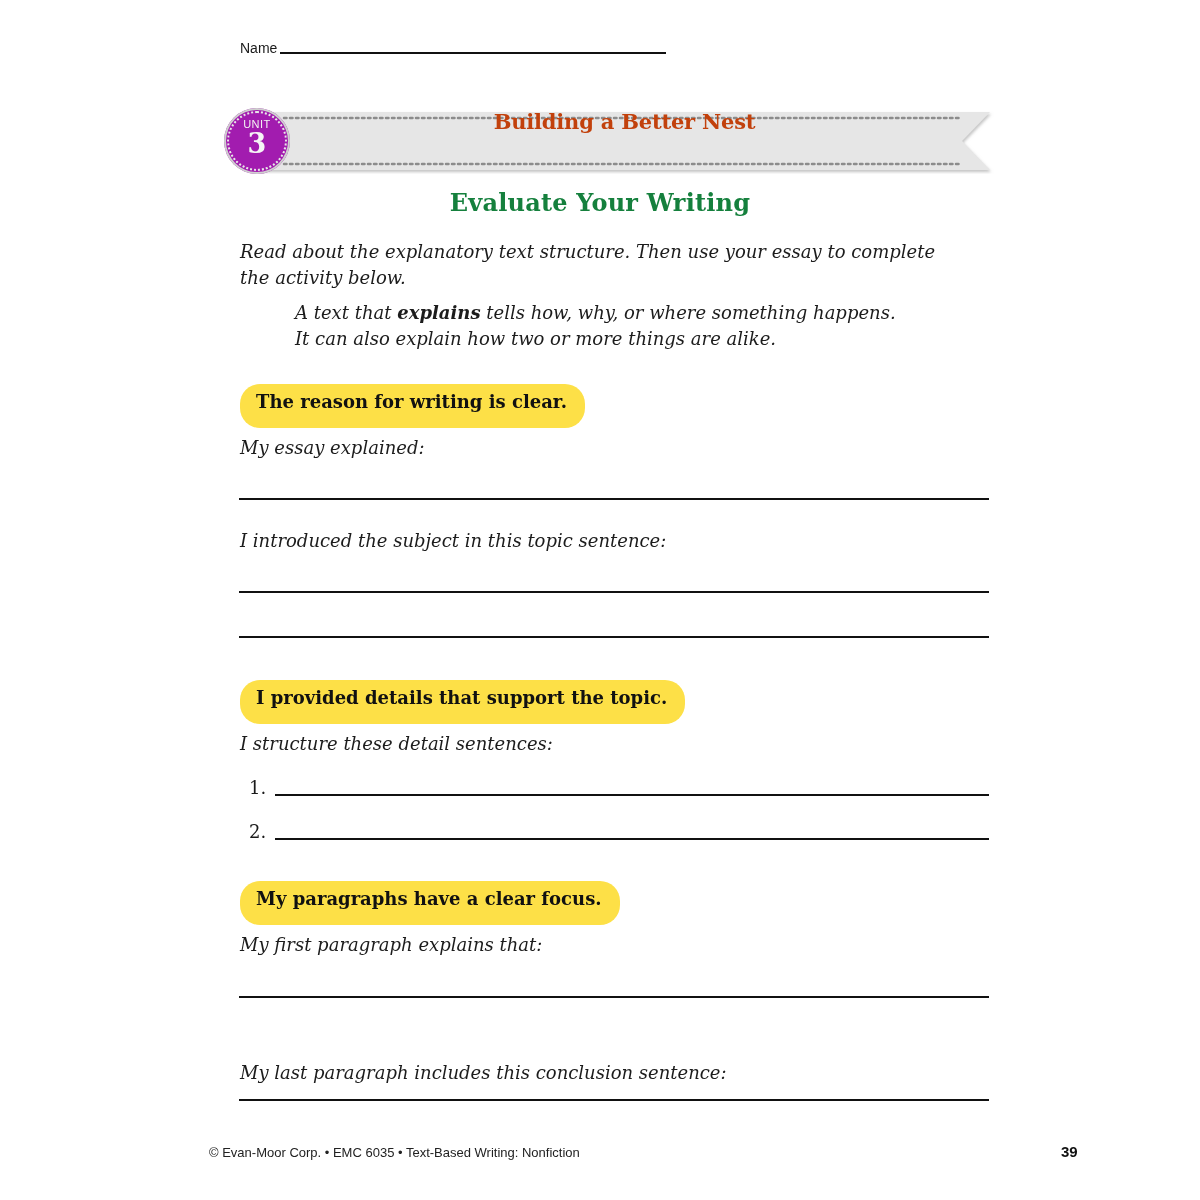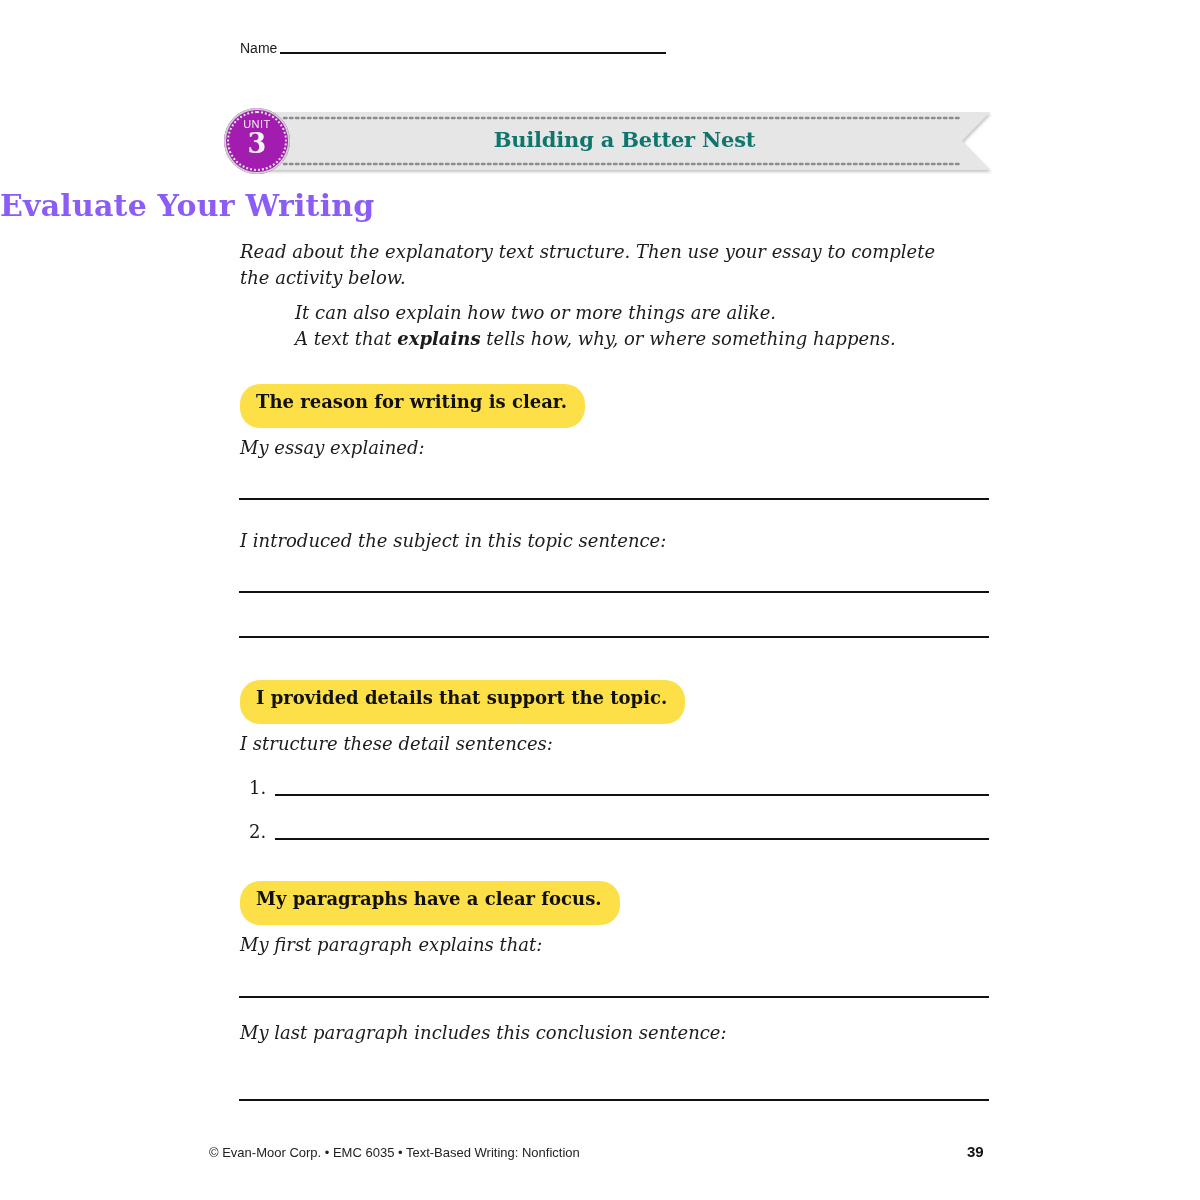--- a/index.html
+++ b/index.html
@@ -32,26 +32,26 @@
     }
 
     
     .banner {
       left: 222px; top: 108px;
       width: 775px; height: 66px;
     }
     .banner svg { position: absolute; left: 0; top: 0; }
     .banner-title {
       position: absolute;
-      left: 70px; right: 40px; top: 19px;
+      left: 70px; right: 40px; top: 1px;
       text-align: center;
       font-family: "DejaVu Serif", serif;
       font-size: 21px;
       font-weight: bold;
-      color: #0f766e;
+      color: #c2410c;
       letter-spacing: -0.2px;
     }
     .unit-badge {
       position: absolute;
       left: 2px; top: 0px;
       width: 66px; height: 66px;
       border-radius: 50%;
       background: #a21caf;
       box-shadow: 0 0 0 2px #cfcfcf inset;
     }
@@ -75,25 +75,26 @@
       text-align: center;
       font-family: "DejaVu Serif", serif;
       font-size: 27px;
       font-weight: bold;
       color: #f5f5f5;
     }
 
     
     .page-title {
       left: 0; right: 0; top: 188px;
-      font-family: "DejaVu Serif", serif;
-      font-size: 30px;
+      text-align: center;
+      font-family: "DejaVu Serif", serif;
+      font-size: 24px;
       font-weight: bold;
       letter-spacing: 0.2px;
-      color: #8b5cf6;
+      color: #15803d;
     }
 
     .body-text {
       font-family: "DejaVu Serif", serif;
       font-size: 18px;
       line-height: 26px;
       color: #1c1c1c;
       font-style: italic;
     }
     .intro { left: 240px; top: 239px; width: 720px; }
@@ -130,21 +131,21 @@
     }
 
     
     .footer-left {
       left: 209px; top: 1145px;
       font-family: "Liberation Sans", sans-serif;
       font-size: 13px;
       color: #222;
     }
     .page-number {
-      left: 967px; top: 1143px;
+      left: 1061px; top: 1143px;
       font-family: "Liberation Sans", sans-serif;
       font-size: 15px;
       font-weight: bold;
       color: #111;
     }
   </style>
 </head>
 <body>
 
 <div class="abs name-row">
@@ -168,22 +169,22 @@
     <div class="unit-number">3</div>
   </div>
   <div class="banner-title">Building a Better Nest</div>
 </div>
 
 <div class="abs page-title">Evaluate Your Writing</div>
 
 <div class="abs body-text intro">Read about the explanatory text structure. Then use your essay to complete the activity below.</div>
 
 <div class="abs body-text definition">
+  <div><span>A text that </span><b>explains</b><span> tells how, why, or where something happens.</span></div>
   <div>It can also explain how two or more things are alike.</div>
-  <div><span>A text that </span><b>explains</b><span> tells how, why, or where something happens.</span></div>
 </div>
 
 <div class="abs pill" style="top:384px;">The reason for writing is clear.</div>
 <div class="abs body-text prompt" style="top:435px;">My essay explained:</div>
 <div class="abs answer-line full-line" style="top:498px;"></div>
 
 <div class="abs body-text prompt" style="top:528px;">I introduced the subject in this topic sentence:</div>
 <div class="abs answer-line full-line" style="top:591px;"></div>
 <div class="abs answer-line full-line" style="top:636px;"></div>
 
@@ -191,17 +192,17 @@
 <div class="abs body-text prompt" style="top:731px;">I structure these detail sentences:</div>
 <div class="abs num-label" style="top:777px;">1.</div>
 <div class="abs answer-line num-line" style="top:794px;"></div>
 <div class="abs num-label" style="top:821px;">2.</div>
 <div class="abs answer-line num-line" style="top:838px;"></div>
 
 <div class="abs pill" style="top:881px;text-align:center;">My paragraphs have a clear focus.</div>
 <div class="abs body-text prompt" style="top:932px;">My first paragraph explains that:</div>
 <div class="abs answer-line full-line" style="top:996px;"></div>
 
-<div class="abs body-text prompt" style="top:1020px;">My last paragraph includes this conclusion sentence:</div>
+<div class="abs body-text prompt" style="top:1060px;">My last paragraph includes this conclusion sentence:</div>
 <div class="abs answer-line full-line" style="top:1099px;"></div>
 
 <div class="abs footer-left">© Evan-Moor Corp. • EMC 6035 • Text-Based Writing: Nonfiction</div>
 <div class="abs page-number">39</div>
 
 </body></html>

